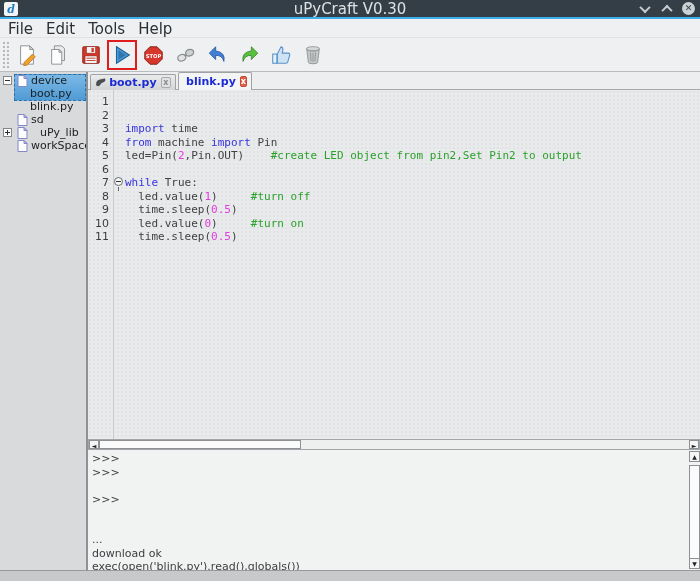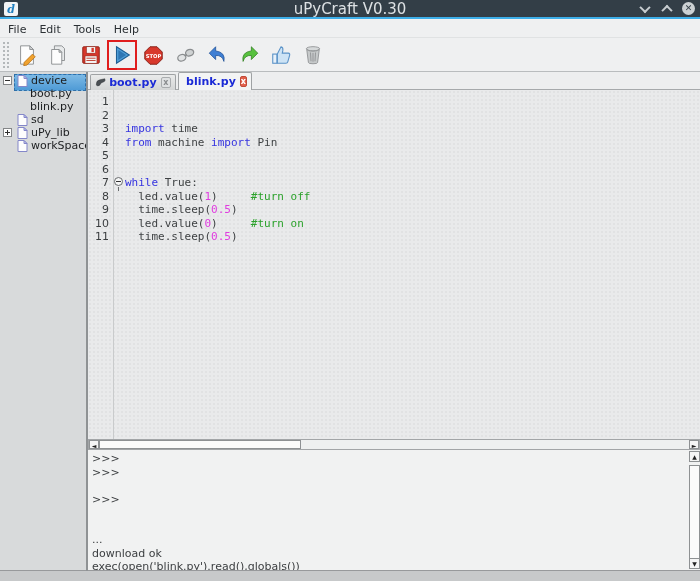--- a/index.html
+++ b/index.html
@@ -17,36 +17,36 @@
   .win-btn { width:13px; height:13px; display:flex; align-items:center; justify-content:center; }
   .chev { width:8px; height:8px; border-left:2px solid #c7ccd0; border-bottom:2px solid #c7ccd0; }
   .chev.down { transform:rotate(-45deg) translate(1px,-1px); }
   .chev.up { transform:rotate(135deg) translate(1px,-1px); }
   .close-circle { width:13px; height:13px; border-radius:50%; background:#ccd1d4; color:#333e47;
     font-size:9px; line-height:13px; text-align:center; font-weight:bold; }
 
   
   #menubar { position:absolute; left:0; top:21px; width:700px; height:17px; background:#eff0f1;
     display:flex; align-items:center; padding-left:8px; border-bottom:1px solid #e0e2e3; }
-  .menu-item { font-size:11px; color:#2b3034; padding:0 10px 0 0; margin-right:3px; }
+  .menu-item { font-size:15px; color:#2b3034; padding:0 10px 0 0; margin-right:3px; }
 
   
   #toolbar { position:absolute; left:0; top:39px; width:700px; height:33px; background:#eff0f1;
     border-bottom:1px solid #b9bcbe; display:flex; align-items:center; }
   #toolbar-grip { width:9px; height:28px; margin-left:2px;
     background-image:radial-gradient(circle, #b4b8ba 1px, transparent 1.3px);
     background-size:4px 4px; }
   .tool-slot { width:32px; height:30px; display:flex; align-items:center; justify-content:center; }
   .tool-slot.active-tool { border:2px solid #e01d1d; width:30px; height:30px; }
   .tool-slot svg { display:block; }
 
   
   #sidebar { position:absolute; left:0; top:72px; width:86px; height:499px; background:#d8dadb;
     border-bottom:1px solid #97999b; }
-  .tree-row { position:absolute; left:0; height:17px; width:86px; display:flex; align-items:center; }
+  .tree-row { position:absolute; left:0; height:27px; width:86px; display:flex; align-items:center; }
   .tree-row .row-hl { position:absolute; left:14px; right:0; top:0; bottom:0;
     background:linear-gradient(#7cb9e5,#4f9bd6); border:1px dashed #2f6fa8; }
   .expander { position:absolute; left:3px; top:2px; width:9px; height:9px; background:#fdfdfd;
     border:1px solid #848688; }
   .expander:before, .expander:after { content:""; position:absolute; background:#2f2f2f; }
   .expander:before { left:1px; right:1px; top:3px; height:1px; }
   .expander.plus:after { top:1px; bottom:1px; left:3px; width:1px; }
   .tree-icon { position:absolute; left:17px; top:1px; }
   .tree-label { position:absolute; left:31px; top:0px; font-size:11px; color:#1c1e20; white-space:nowrap; }
 
@@ -235,21 +235,21 @@
         <path d="M7 0.5 l3 3 h-3 z" fill="#c9cbee" stroke="#8487c9"></path>
       </svg>
       <span class="tree-label" style="left:31px">sd</span>
     </div>
     <div class="tree-row" style="top: 54px;">
       <div class="expander plus"></div>
       <svg class="tree-icon" width="11" height="12" viewBox="0 0 11 12">
         <path d="M1 0.5 h6 l3 3 v8 H1 z" fill="#fdfdfd" stroke="#8487c9"></path>
         <path d="M7 0.5 l3 3 h-3 z" fill="#c9cbee" stroke="#8487c9"></path>
       </svg>
-      <span class="tree-label" style="left:31px">uPy_lib</span>
+      <span class="tree-label" style="left:40px">uPy_lib</span>
     </div>
     <div class="tree-row" style="top: 67px;">
       <svg class="tree-icon" width="11" height="12" viewBox="0 0 11 12">
         <path d="M1 0.5 h6 l3 3 v8 H1 z" fill="#fdfdfd" stroke="#8487c9"></path>
         <path d="M7 0.5 l3 3 h-3 z" fill="#c9cbee" stroke="#8487c9"></path>
       </svg>
       <span class="tree-label" style="left:31px">workSpace</span>
     </div>
   </div>
 <div id="vsep"></div>
@@ -272,21 +272,21 @@
     <span class="tab-close red">x</span>
   </div>
 </div>
 
 <div id="editor">
   <div id="gutter-sep"></div>
 <div class="code-line" style="top: 5px;"><span class="line-num">1</span></div>
     <div class="code-line" style="top: 18.5px;"><span class="line-num">2</span><span class="code-text"></span></div>
     <div class="code-line" style="top: 32px;"><span class="line-num">3</span><span class="code-text"><span class="kw">import</span><span class="tx"> time</span></span></div>
     <div class="code-line" style="top: 45.5px;"><span class="line-num">4</span><span class="code-text"><span class="kw">from</span><span class="tx"> machine </span><span class="kw">import</span><span class="tx"> Pin</span></span></div>
-    <div class="code-line" style="top: 59px;"><span class="line-num">5</span></div>
+    <div class="code-line" style="top: 59px;"><span class="line-num">5</span><span class="code-text"><span class="tx">led=Pin(</span><span class="num">2</span><span class="tx">,Pin.OUT)    </span><span class="cm">#create LED object from pin2,Set Pin2 to output</span></span></div>
     <div class="code-line" style="top: 72.5px;"><span class="line-num">6</span><span class="code-text"></span></div>
     <div class="code-line" style="top: 86px;"><span class="line-num">7</span><span class="fold-mark"></span><span class="code-text"><span class="kw">while</span><span class="tx"> True:</span></span></div>
     <div class="code-line" style="top: 99.5px;"><span class="line-num">8</span><span class="code-text"><span class="tx">  led.value(</span><span class="num">1</span><span class="tx">)     </span><span class="cm">#turn off</span></span></div>
     <div class="code-line" style="top: 113px;"><span class="line-num">9</span><span class="code-text"><span class="tx">  time.sleep(</span><span class="num">0.5</span><span class="tx">)</span></span></div>
     <div class="code-line" style="top: 126.5px;"><span class="line-num">10</span><span class="code-text"><span class="tx">  led.value(</span><span class="num">0</span><span class="tx">)     </span><span class="cm">#turn on</span></span></div>
     <div class="code-line" style="top: 140px;"><span class="line-num">11</span><span class="code-text"><span class="tx">  time.sleep(</span><span class="num">0.5</span><span class="tx">)</span></span></div>
   </div>
 
 <div id="hscroll">
   <div class="sb-btn" id="hs-left">◄</div>

